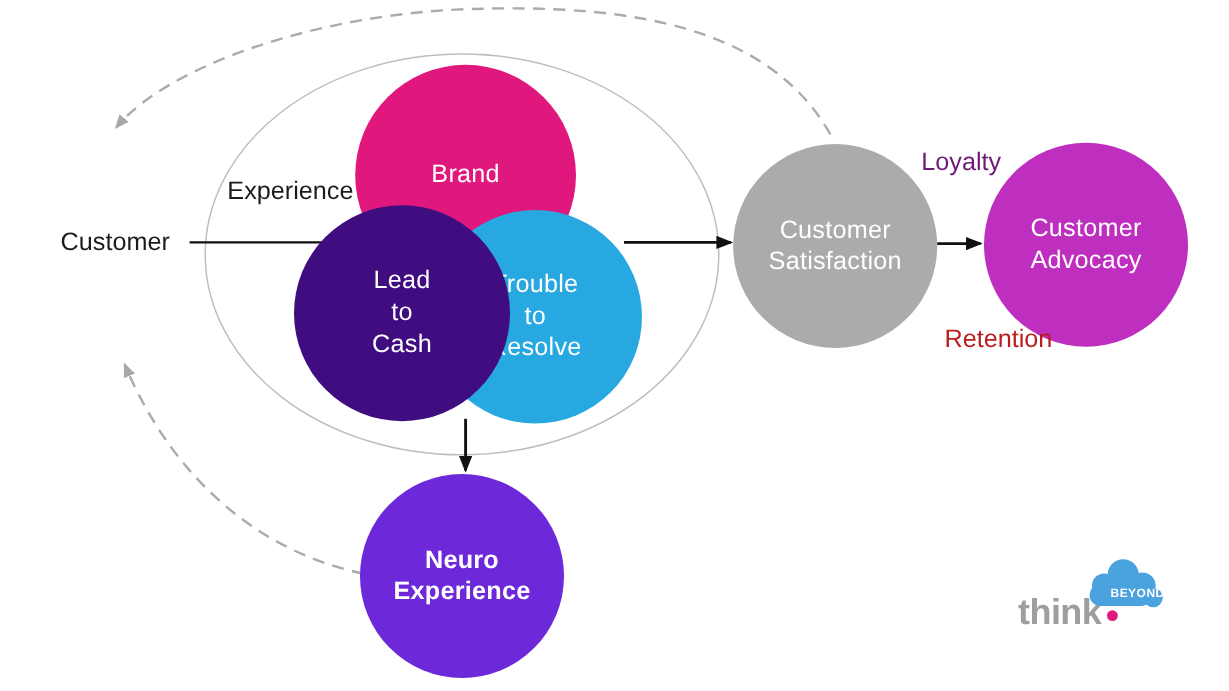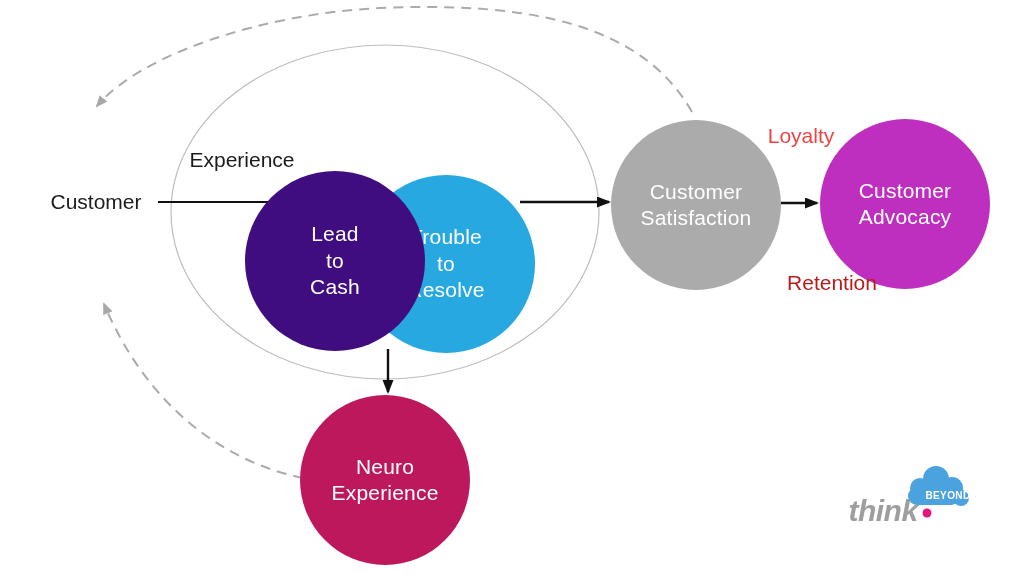--- a/index.html
+++ b/index.html
@@ -47,21 +47,21 @@
     letter-spacing:0.4px;
     color:#ffffff;
     white-space:nowrap;
   }
 </style>
 </head>
 <body>
 
 <div class="canvas">
 
-  <div class="think-label" style="left: 883px; top: 511px; color: rgb(158, 158, 158); font-style: italic;">think</div>
+  <div class="think-label" style="left: 883px; top: 511px; color: rgb(158, 158, 158);">think</div>
 
   <svg class="layer" width="1024" height="576" viewBox="0 0 1024 576">
     <defs>
       <marker id="ah-black" markerUnits="userSpaceOnUse" markerWidth="16" markerHeight="13" refX="12" refY="5.5" orient="auto">
         <path d="M0,0 L14,5.5 L0,11 Z" fill="#111111"></path>
       </marker>
       <marker id="ah-gray" markerUnits="userSpaceOnUse" markerWidth="15" markerHeight="12" refX="10" refY="5" orient="auto">
         <path d="M0,0 L12,5 L0,10 Z" fill="#A8A8A8"></path>
       </marker>
     </defs>
@@ -84,20 +84,23 @@
       <circle cx="936" cy="479" r="13" fill="#4AA2DE"></circle>
       <circle cx="920" cy="488" r="10" fill="#4AA2DE"></circle>
       <circle cx="952" cy="488" r="11" fill="#4AA2DE"></circle>
       <circle cx="961" cy="498" r="8" fill="#4AA2DE"></circle>
       <rect x="908" y="487" width="52" height="18" rx="9" fill="#4AA2DE"></rect>
     </g>
 
     <circle cx="927" cy="513" r="4.5" fill="#E0187D"></circle>
   </svg>
 
+  <div class="node" style="left: 296px; top: 54px; width: 184px; height: 184px; background: rgb(224, 24, 125);">
+    <span class="node-label">Brand</span>
+  </div>
 
   <div class="node" style="left: 357px; top: 175px; width: 178px; height: 178px; background: rgb(39, 168, 224);">
     <span class="node-label">Trouble
 to
 Resolve</span>
   </div>
 
   <div class="node" style="left: 245px; top: 171px; width: 180px; height: 180px; background: rgb(64, 13, 128);">
     <span class="node-label">Lead
 to
@@ -107,28 +110,28 @@
   <div class="node" style="left: 611px; top: 120px; width: 170px; height: 170px; background: rgb(171, 171, 171);">
     <span class="node-label">Customer
 Satisfaction</span>
   </div>
 
   <div class="node" style="left: 820px; top: 119px; width: 170px; height: 170px; background: rgb(190, 47, 191);">
     <span class="node-label">Customer
 Advocacy</span>
   </div>
 
-  <div class="node" style="left: 300px; top: 395px; width: 170px; height: 170px; background: #be185d;">
+  <div class="node" style="left: 300px; top: 395px; width: 170px; height: 170px; background: #6d28d9; font-weight: bold;">
     <span class="node-label">Neuro
 Experience</span>
   </div>
 
   <div class="floating-label" style="left: 96px; top: 202px; color: rgb(28, 28, 28);">Customer</div>
 
   <div class="floating-label" style="left: 242px; top: 160px; color: rgb(28, 28, 28);">Experience</div>
 
-  <div class="floating-label" style="left: 801px; top: 136px; color: #ef4444;">Loyalty</div>
+  <div class="floating-label" style="left: 801px; top: 136px; color: #701a75;">Loyalty</div>
 
   <div class="floating-label" style="left: 832px; top: 283px; color: #b91c1c;">Retention</div>
 
   <div class="beyond-label" style="left:948px;top:495px;">BEYOND</div>
 
 </div>
 
 </body></html>

